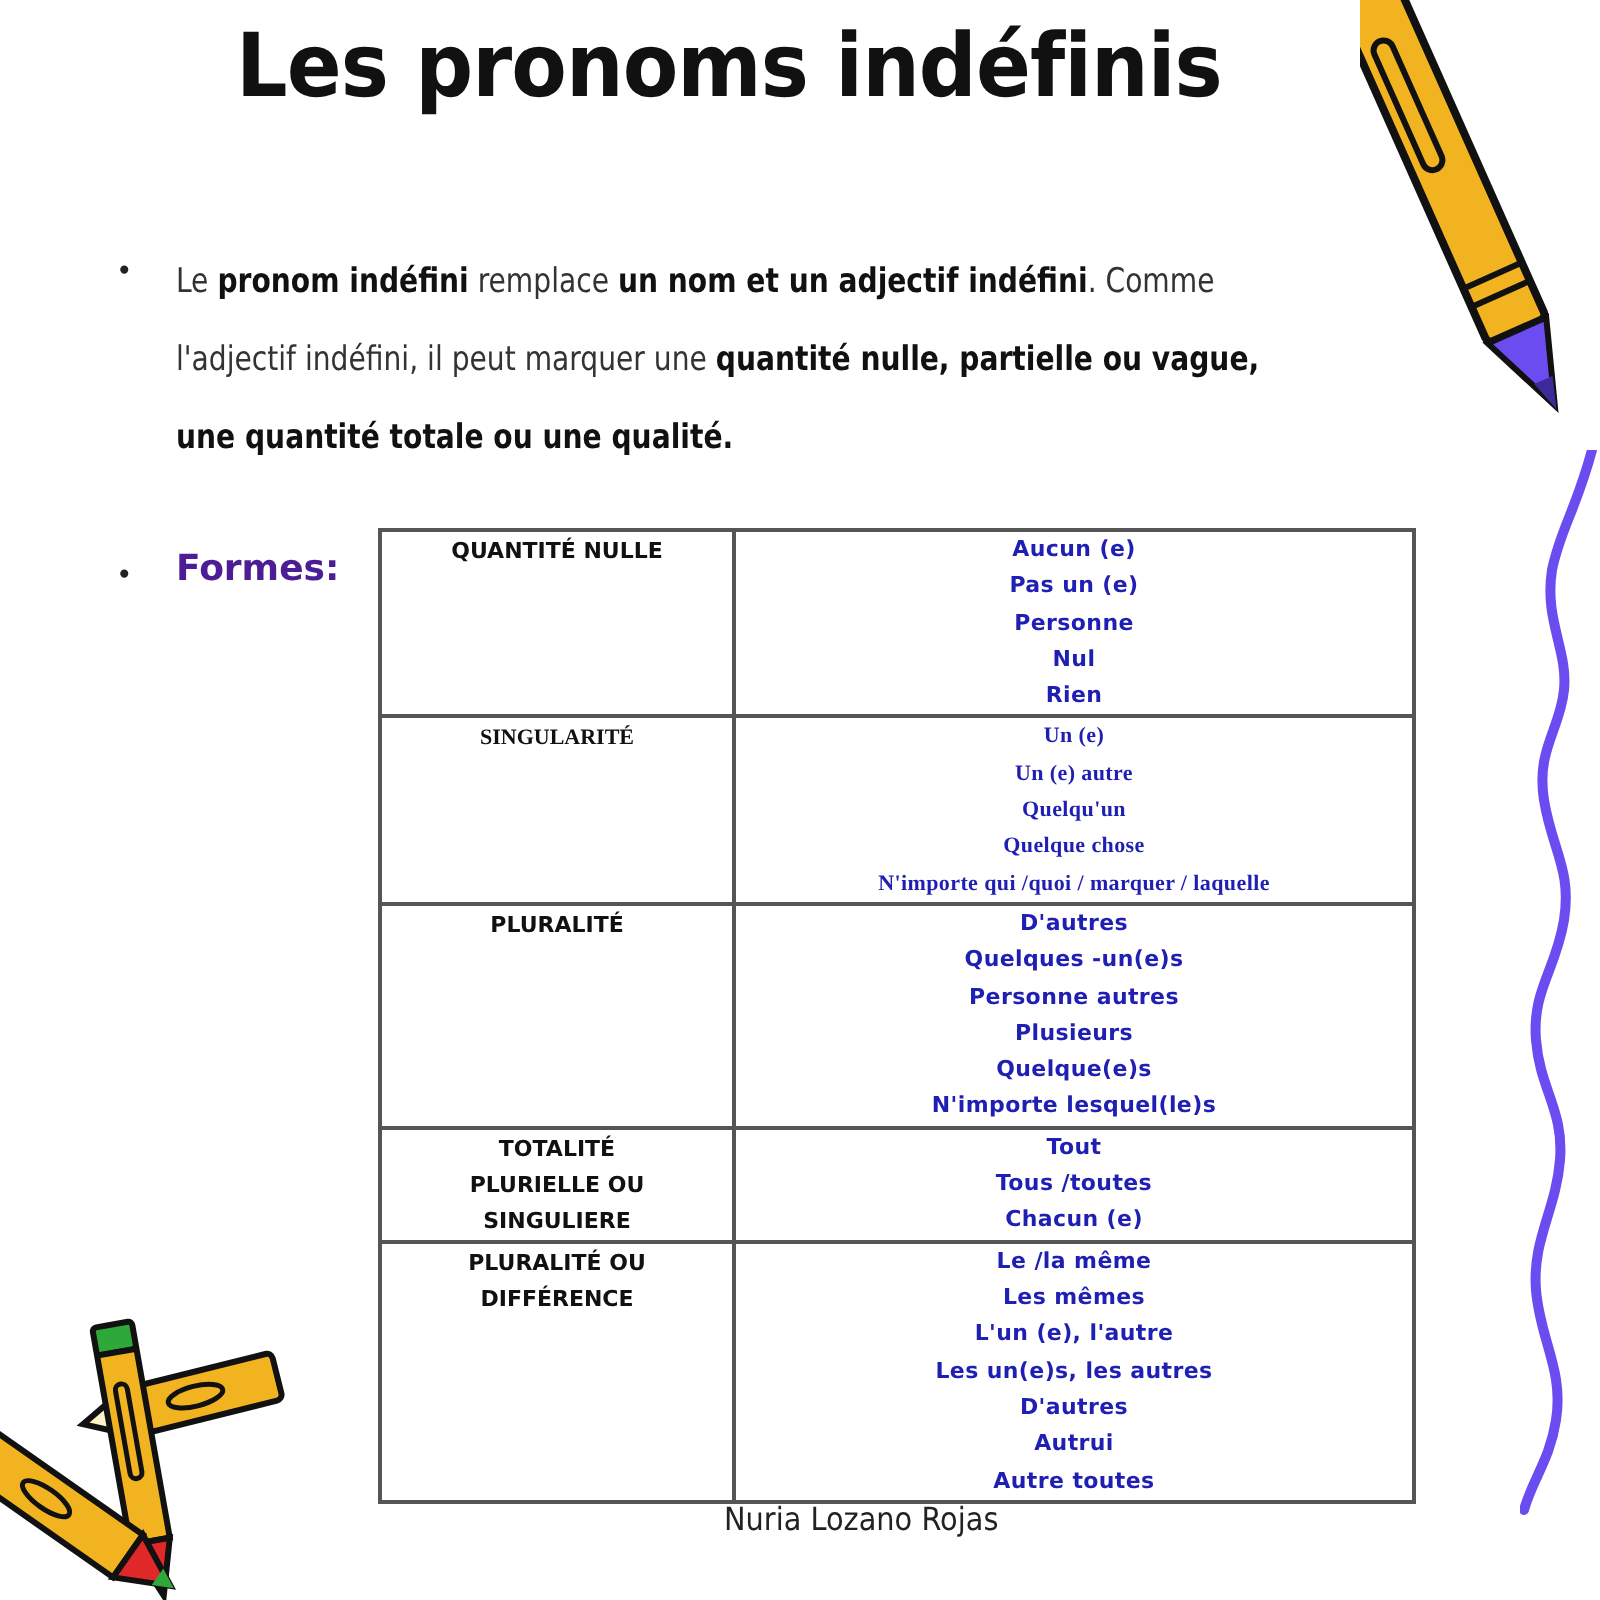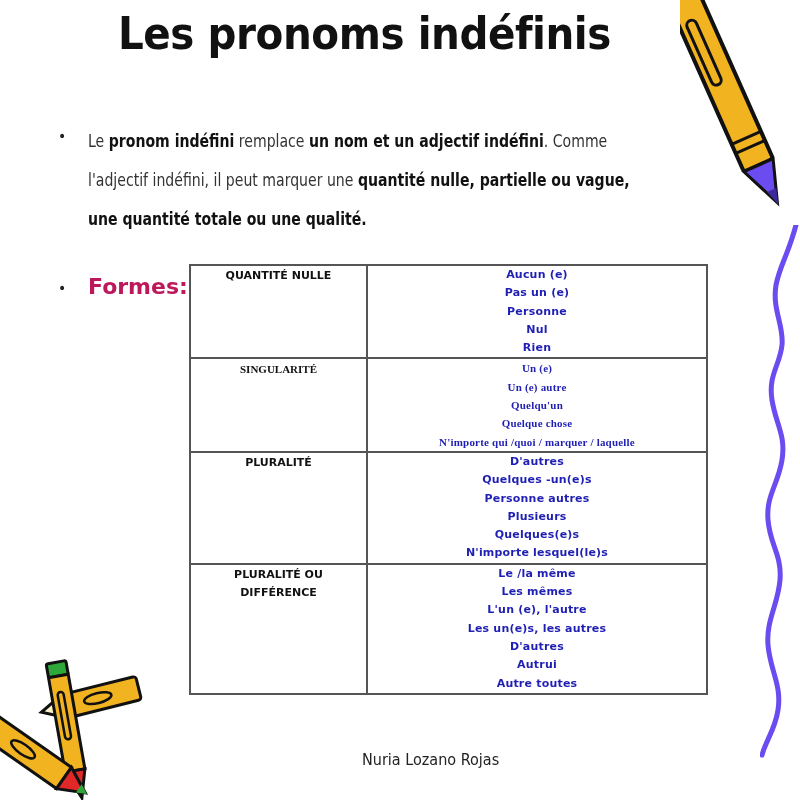--- a/index.html
+++ b/index.html
@@ -21,21 +21,21 @@
   .para {
     position: absolute; left: 88px; top: 122px; width: 620px;
     font-size: 17px; line-height: 39px; color: #111;
     transform: scaleX(0.92); transform-origin: left top;
     font-family: "DejaVu Sans Condensed", "DejaVu Sans", sans-serif;
   }
   .para .b { font-weight: bold; }
   .para .n { font-weight: normal; color: #333; }
   .formes {
     position: absolute; left: 88px; top: 274px;
-    font-size: 22px; font-weight: bold; color: #be185d;
+    font-size: 18px; font-weight: bold; color: #4c1d95;
   }
   table.pron {
     position: absolute; left: 189px; top: 264px;
     width: 519px; border-collapse: collapse;
   }
   table.pron td {
     border: 2px solid #555; vertical-align: top; padding: 0;
   }
   td.cat {
     width: 175px; text-align: center;
@@ -95,22 +95,34 @@
       </tr>
       <tr style="height: 111px;">
         <td class="cat">
           <span class="cat-line">PLURALITÉ</span>
         </td>
         <td class="forms">
           <span class="form-line">D'autres</span>
           <span class="form-line">Quelques -un(e)s</span>
           <span class="form-line">Personne autres</span>
           <span class="form-line">Plusieurs</span>
-          <span class="form-line">Quelques(e)s</span>
+          <span class="form-line">Quelque(e)s</span>
           <span class="form-line">N'importe lesquel(le)s</span>
+        </td>
+      </tr>
+      <tr style="height: 55px;">
+        <td class="cat">
+          <span class="cat-line">TOTALITÉ</span>
+          <span class="cat-line">PLURIELLE OU</span>
+          <span class="cat-line">SINGULIERE</span>
+        </td>
+        <td class="forms">
+          <span class="form-line">Tout</span>
+          <span class="form-line">Tous /toutes</span>
+          <span class="form-line">Chacun (e)</span>
         </td>
       </tr>
       <tr style="height: 126px;">
         <td class="cat">
           <span class="cat-line">PLURALITÉ OU</span>
           <span class="cat-line">DIFFÉRENCE</span>
         </td>
         <td class="forms">
           <span class="form-line">Le /la même</span>
           <span class="form-line">Les mêmes</span>

